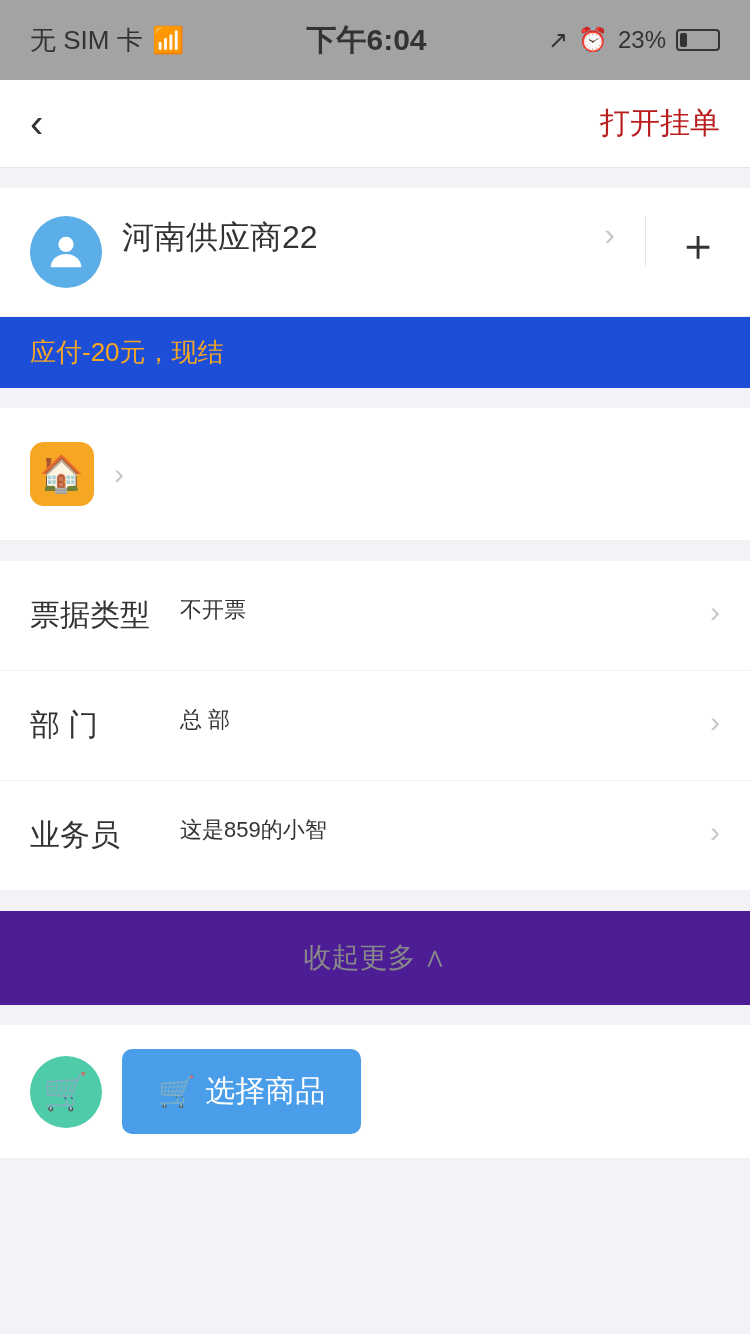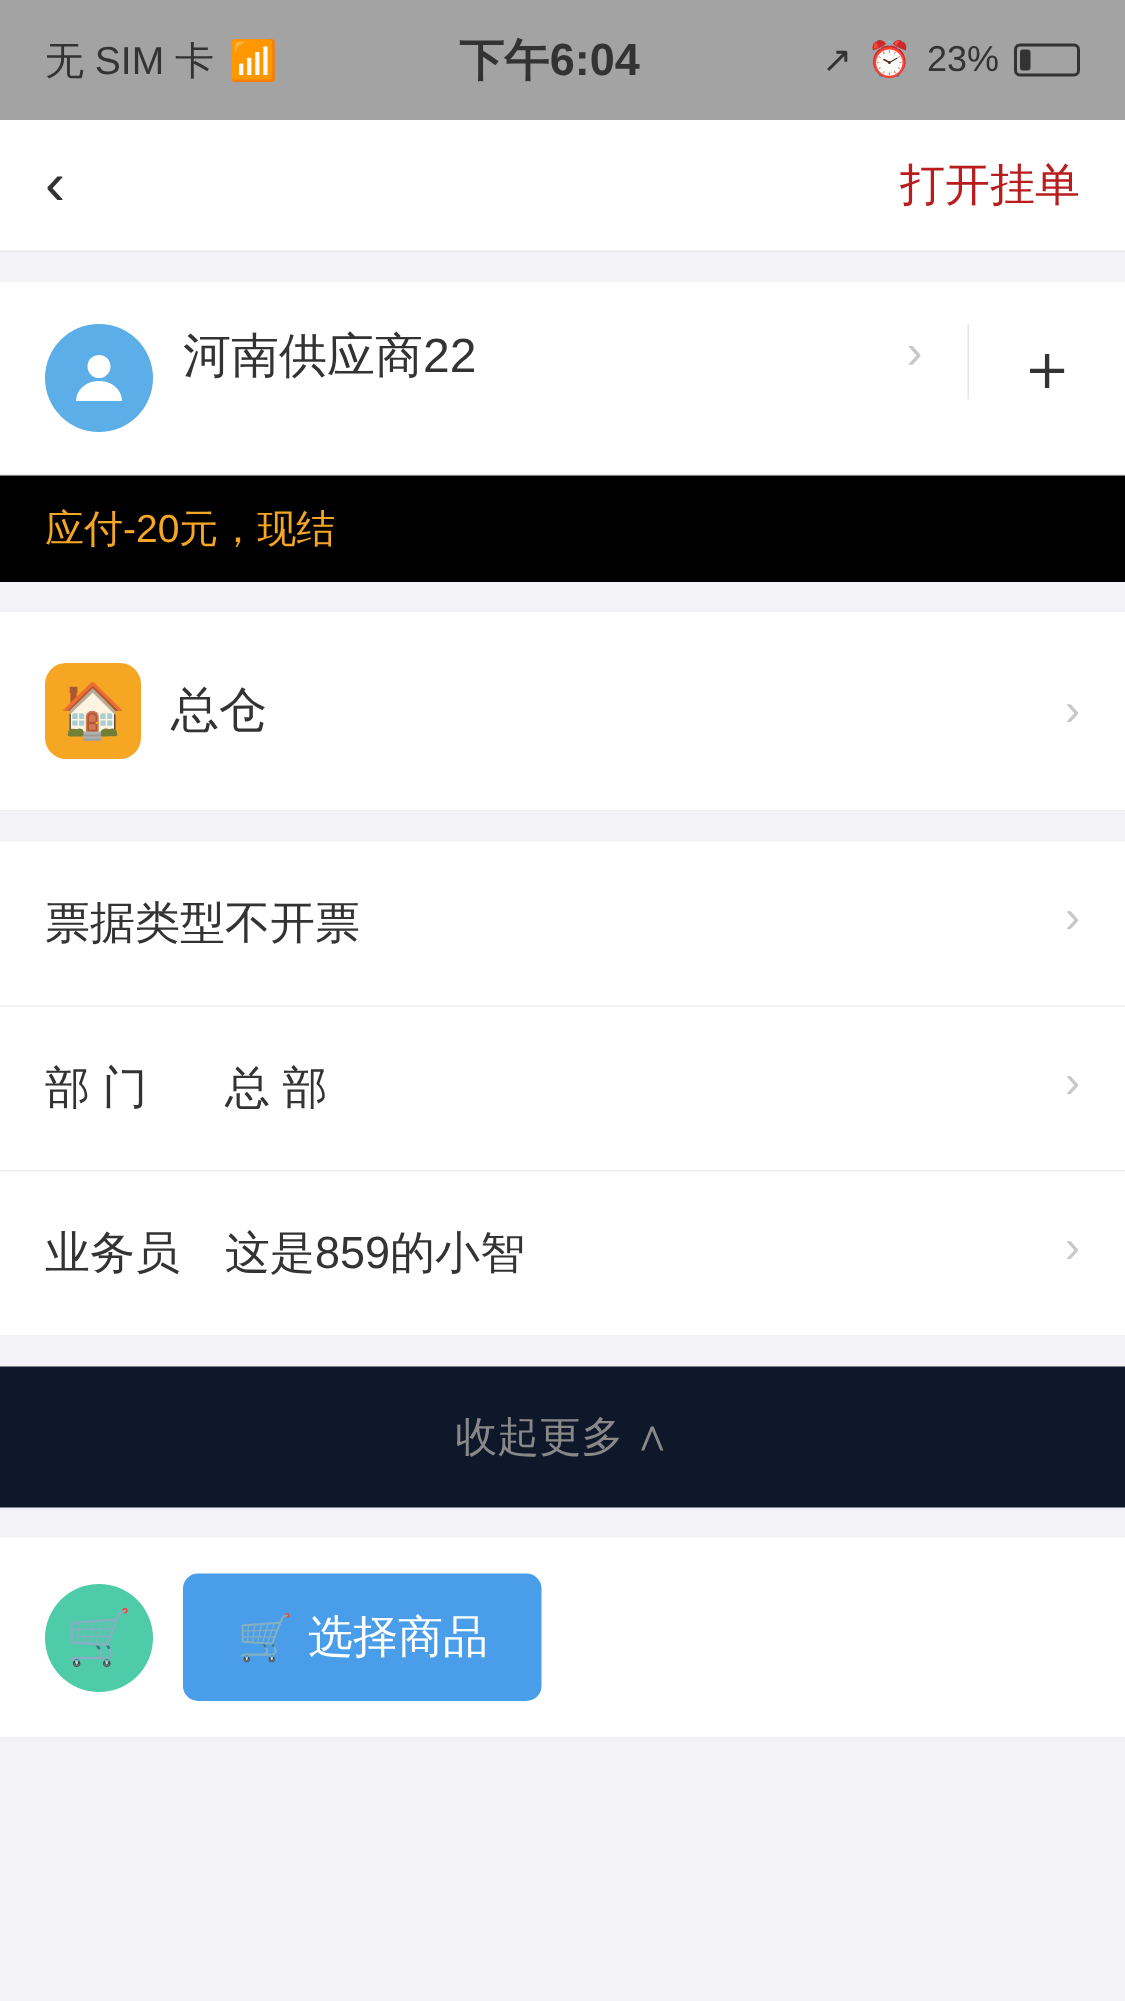--- a/index.html
+++ b/index.html
@@ -129,21 +129,21 @@
     }
     .vertical-divider {
       width: 1px;
       height: 50px;
       background: #e5e5e5;
       margin-right: 30px;
     }
 
     
     .notice-bar {
-      background: #000000;
+      background: #1d4ed8;
       padding: 18px 30px;
       font-size: 26px;
       color: #f5a623;
     }
 
     
     .row-item {
       display: flex;
       align-items: center;
       padding: 34px 30px;
@@ -190,34 +190,35 @@
       border-bottom: none;
     }
     .form-label {
       font-size: 30px;
       color: #333;
       width: 120px;
       flex-shrink: 0;
     }
     .form-value {
       flex: 1;
-      font-size: 30px;
-      color: #333;
+      font-size: 22px;
+      color: #333;
+      margin-left: 30px;
     }
     .form-value.placeholder {
       color: #bbb;
     }
     .form-chevron {
       font-size: 30px;
       color: #c8c8c8;
     }
 
     
     .collapse-row {
-      background: #0f172a;
+      background: #4c1d95;
       display: flex;
       align-items: center;
       justify-content: center;
       padding: 28px 0;
       border-top: 1px solid #f0f0f0;
       margin-top: 20px;
       cursor: pointer;
     }
     .collapse-text {
       font-size: 28px;
@@ -321,21 +322,20 @@
       <span>应付-20元，现结</span>
     </div>
   </div>
 
   <div class="section-gap"></div>
   <div class="card">
     <div class="row-item">
       <div class="row-item-icon">
         <span class="house-icon">🏠</span>
       </div>
-      <span class="row-item-label">总仓</span>
       <span class="row-chevron">›</span>
     </div>
   </div>
 
   <div class="form-card">
     <div class="form-row">
       <span class="form-label">票据类型</span>
       <span class="form-value">不开票</span>
       <span class="form-chevron">›</span>
     </div>

